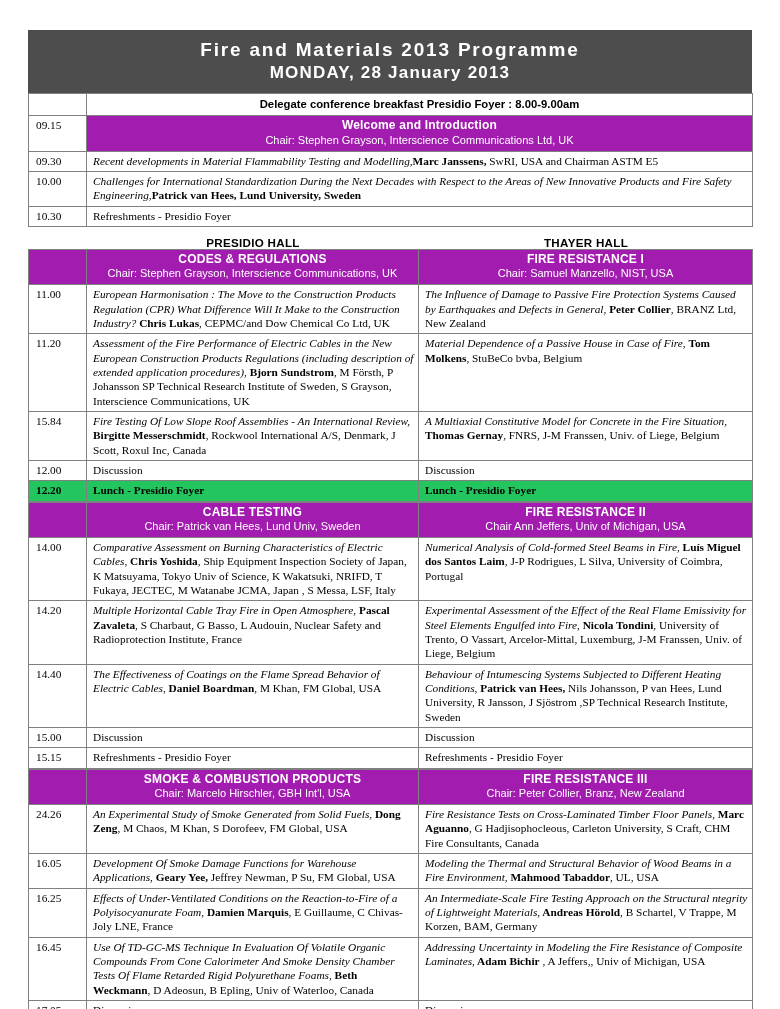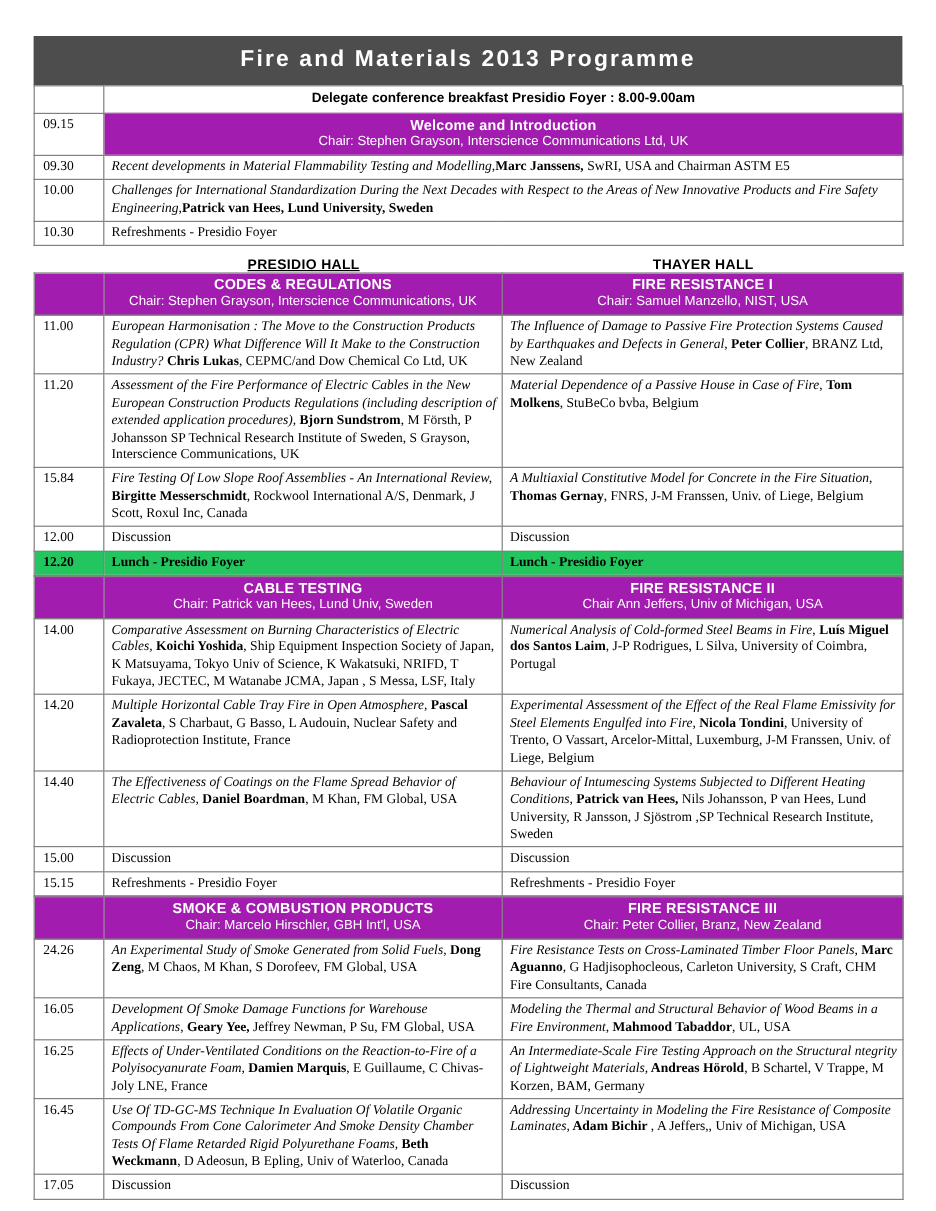--- a/index.html
+++ b/index.html
@@ -100,30 +100,31 @@
     margin-top: 9px;
   }
   .halls .spacer { width: 58px; flex: none; }
   .halls .hall {
     font-family: "Liberation Sans", sans-serif;
     font-weight: bold;
     font-size: 11.6px;
     text-align: center;
     letter-spacing: .3px;
   }
-  .halls .hall.left  { width: 334px; flex: none; text-decoration: underline; }
+  .halls .hall.left  { width: 334px; flex: none; }
   .halls .hall.right { flex: 1; }
 </style>
 </head>
 <body>
 
 <div class="page">
 
   <div class="title-band">
     <div class="title-line1">Fire and Materials 2013 Programme</div>
+    <div class="title-line2">MONDAY, 28 January 2013</div>
   </div>
 
   <table class="grid">
     <colgroup>
         <col class="c-time">
         <col class="c-left">
         <col class="c-right">
       </colgroup>
     <tbody>
       <tr>
@@ -217,21 +218,21 @@
           <div class="b1">CABLE TESTING</div>
           <div class="b2">Chair: Patrick van Hees, Lund Univ, Sweden</div>
         </td>
         <td class="banner-black">
           <div class="b1">FIRE RESISTANCE II</div>
           <div class="b2">Chair  Ann Jeffers, Univ of Michigan, USA</div>
         </td>
       </tr>
       <tr>
         <td class="time">14.00</td>
-        <td><span class="ttl">Comparative Assessment on Burning Characteristics of Electric Cables,</span><span class="au"> Koichi Yoshida</span><span class="pl">, Ship Equipment Inspection Society of Japan, K Matsuyama, Tokyo Univ of Science,  K Wakatsuki, NRIFD, T Fukaya, JECTEC, M Watanabe JCMA, Japan , S Messa, LSF, Italy</span></td>
+        <td><span class="ttl">Comparative Assessment on Burning Characteristics of Electric Cables,</span><span class="au"> Chris Yoshida</span><span class="pl">, Ship Equipment Inspection Society of Japan, K Matsuyama, Tokyo Univ of Science,  K Wakatsuki, NRIFD, T Fukaya, JECTEC, M Watanabe JCMA, Japan , S Messa, LSF, Italy</span></td>
         <td><span class="ttl">Numerical  Analysis of Cold-formed Steel Beams in Fire,</span> <span class="au">Luís Miguel dos Santos Laim</span><span class="pl">,  J-P Rodrigues, L Silva, University of Coimbra, Portugal</span></td>
       </tr>
       <tr>
         <td class="time">14.20</td>
         <td><span class="ttl">Multiple Horizontal Cable Tray Fire in Open Atmosphere,</span> <span class="au">Pascal Zavaleta</span><span class="pl">, S Charbaut, G Basso, L Audouin, Nuclear Safety and Radioprotection Institute, France</span></td>
         <td><span class="ttl">Experimental Assessment of the Effect of the Real Flame Emissivity for Steel Elements Engulfed into Fire,</span><span class="au"> Nicola Tondini</span><span class="pl">, University of Trento, O Vassart, Arcelor-Mittal, Luxemburg, J-M Franssen, Univ. of Liege, Belgium</span></td>
       </tr>
       <tr>
         <td class="time">14.40</td>
         <td><span class="ttl">The Effectiveness of Coatings on the Flame Spread Behavior of Electric Cables,</span><span class="au"> Daniel Boardman</span><span class="pl">, M Khan, FM Global, USA</span></td>

